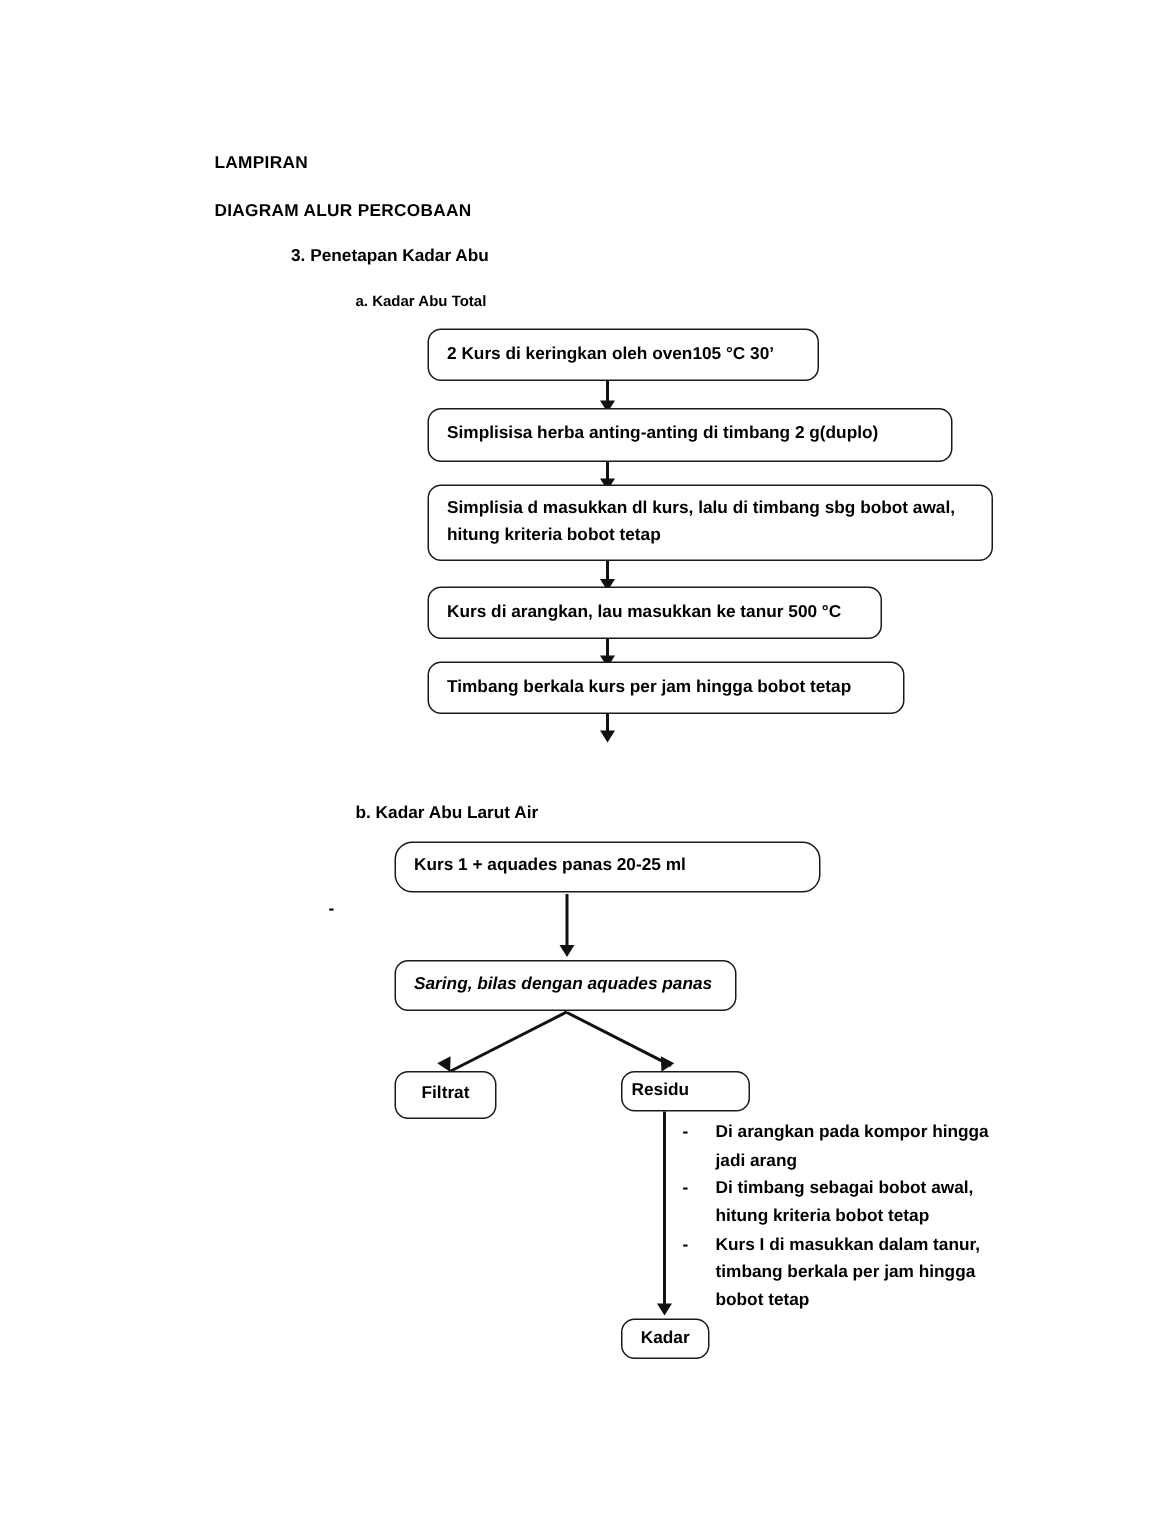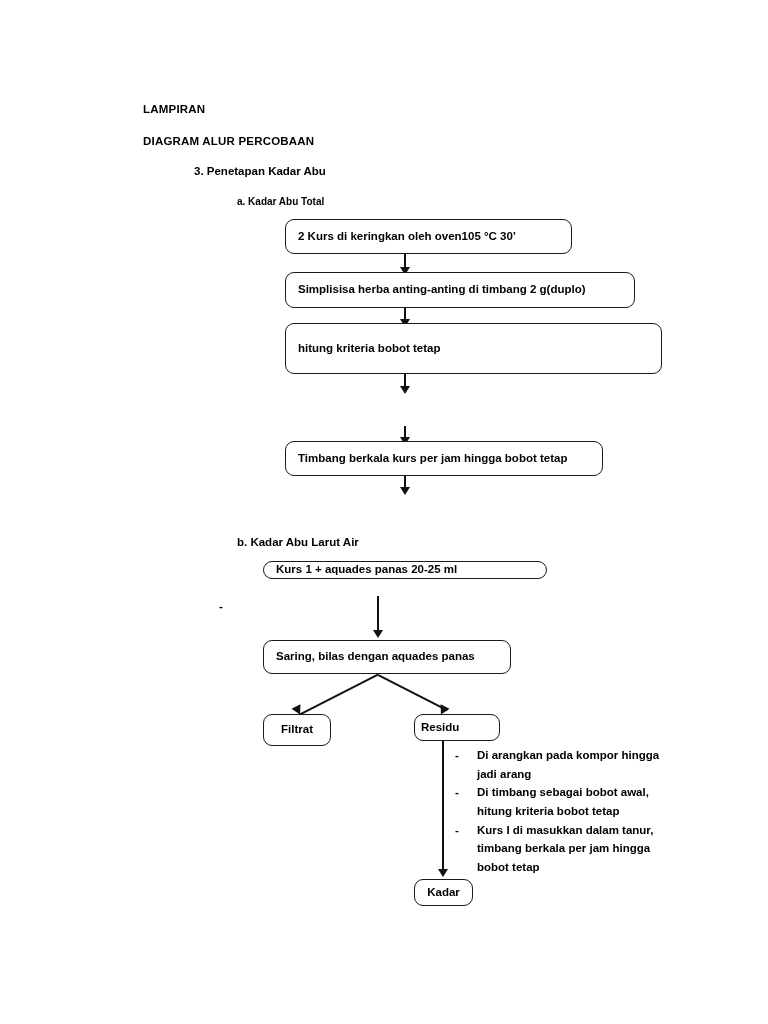--- a/index.html
+++ b/index.html
@@ -134,61 +134,65 @@
 <body>
 
 <div id="page">
 
   <div class="heading h-lampiran">LAMPIRAN</div>
   <div class="heading h-diagram">DIAGRAM ALUR PERCOBAAN</div>
   <div class="heading h-section">3. Penetapan Kadar Abu</div>
   <div class="heading h-sub-a">a. Kadar Abu Total</div>
   <div class="heading h-sub-b">b. Kadar Abu Larut Air</div>
 
-  <div class="node" style="left:285px; top:219px; width:287px; height:35px;">
+  <div class="node" style="left:285px; top:219px; width:261px; height:35px;">
     <span class="txt">2 Kurs di keringkan oleh oven105 °C  30’</span>
   </div>
   <div class="vline" style="left:404px; top:254px; height:15px;"></div>
   <div class="arrowhead" style="left:400px; top:267px;"></div>
 
   <div class="node" style="left:285px; top:272px; width:350px; height:36px;">
     <span class="txt">Simplisisa herba anting-anting di timbang 2 g(duplo)</span>
   </div>
   <div class="vline" style="left:404px; top:308px; height:13px;"></div>
   <div class="arrowhead" style="left:400px; top:319px;"></div>
 
   <div class="node multiline" style="left:285px; top:323px; width:377px; height:51px;">
     <span>
+      <span class="txt">Simplisia d masukkan dl kurs, lalu di timbang sbg bobot awal,</span>
       <span class="txt">hitung kriteria bobot tetap</span>
     </span>
   </div>
   <div class="vline" style="left:404px; top:374px; height:14px;"></div>
   <div class="arrowhead" style="left:400px; top:386px;"></div>
 
+  <div class="node" style="left:285px; top:391px; width:303px; height:35px;">
+    <span class="txt">Kurs di arangkan, lau masukkan ke tanur 500 °C</span>
+  </div>
   <div class="vline" style="left:404px; top:426px; height:13px;"></div>
   <div class="arrowhead" style="left:400px; top:437px;"></div>
 
   <div class="node" style="left:285px; top:441px; width:318px; height:35px;">
     <span class="txt">Timbang berkala kurs per jam hingga bobot tetap</span>
   </div>
   <div class="vline" style="left:404px; top:476px; height:13px;"></div>
   <div class="arrowhead" style="left:400px; top:487px;"></div>
 
 
-  <div class="node" style="left:263px; top:561px; width:284px; height:18px;border-radius:12px;">
+  <div class="node" style="left:263px; top:561px; width:284px; height:34px;border-radius:12px;">
     <span class="txt">Kurs 1 + aquades panas 20-25 ml</span>
   </div>
 
   <div class="stray-dash" style="left:219px; top:601px;">-</div>
 
   <div class="vline" style="left:377px; top:596px; height:36px;"></div>
   <div class="arrowhead" style="left:373px; top:630px;"></div>
   <div class="float-label" style="left:341px; top:600px; background:transparent;">Di didihkan 5 menit</div>
 
-  <div class="node" style="left:263px; top:640px; width:248px; height:34px;">
+  <div class="node" style="left:263px; top:640px; width:228px; height:34px;font-style:italic;">
     <span class="txt">Saring, bilas dengan aquades panas</span>
   </div>
 
   <div class="diag" style="left:378px; top:674px; width:89px; transform: rotate(153deg);"></div>
   <div class="diag-head" style="left:293px; top:706px; transform: rotate(-27deg);"></div>
 
   <div class="diag" style="left:378px; top:674px; width:78px; transform: rotate(27deg);"></div>
   <div class="diag-head" style="left:438px; top:706px; transform: rotate(27deg);"></div>
 
   <div class="node" style="left:263px; top:714px; width:68px; height:32px; justify-content:center; padding:0 6px;">

